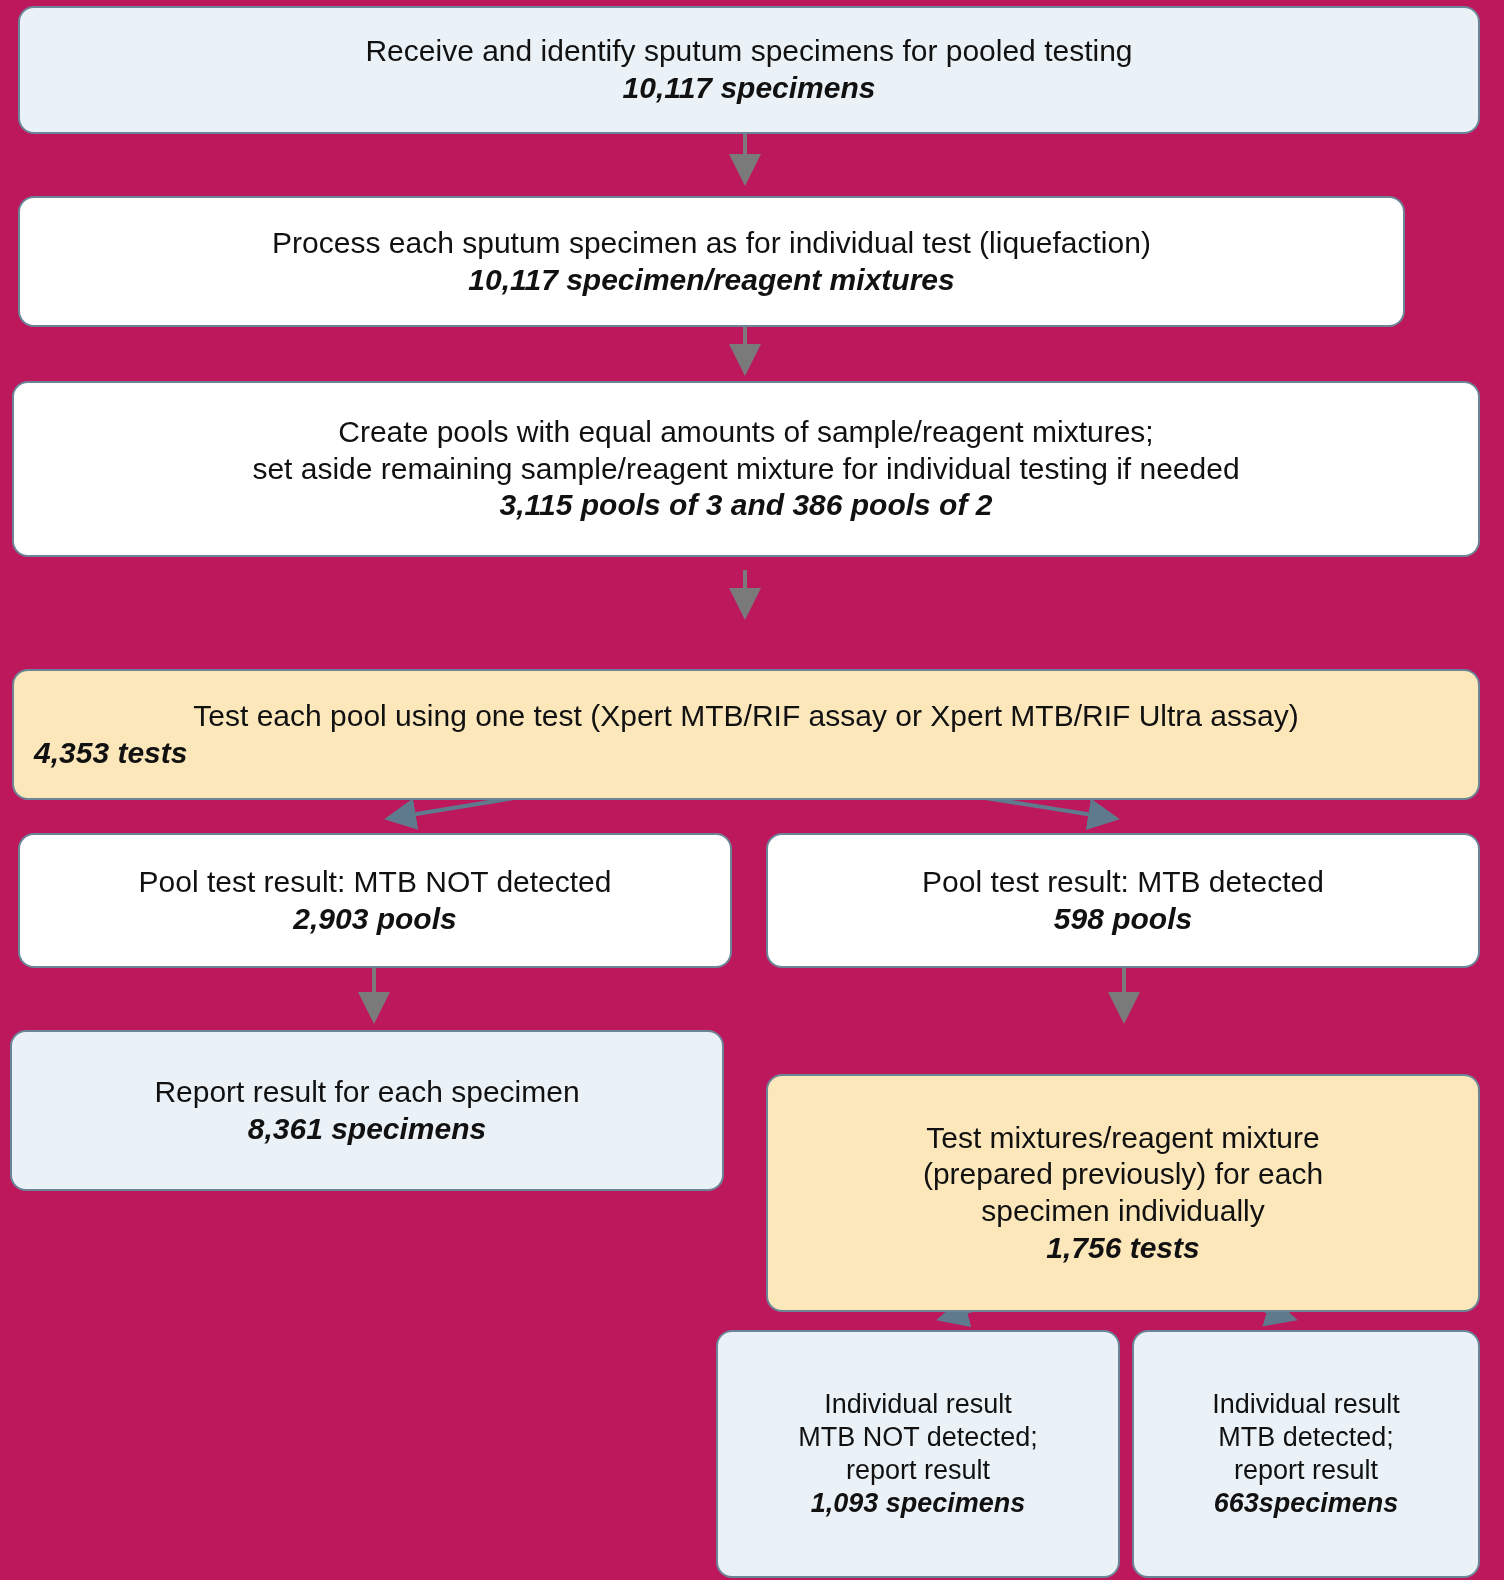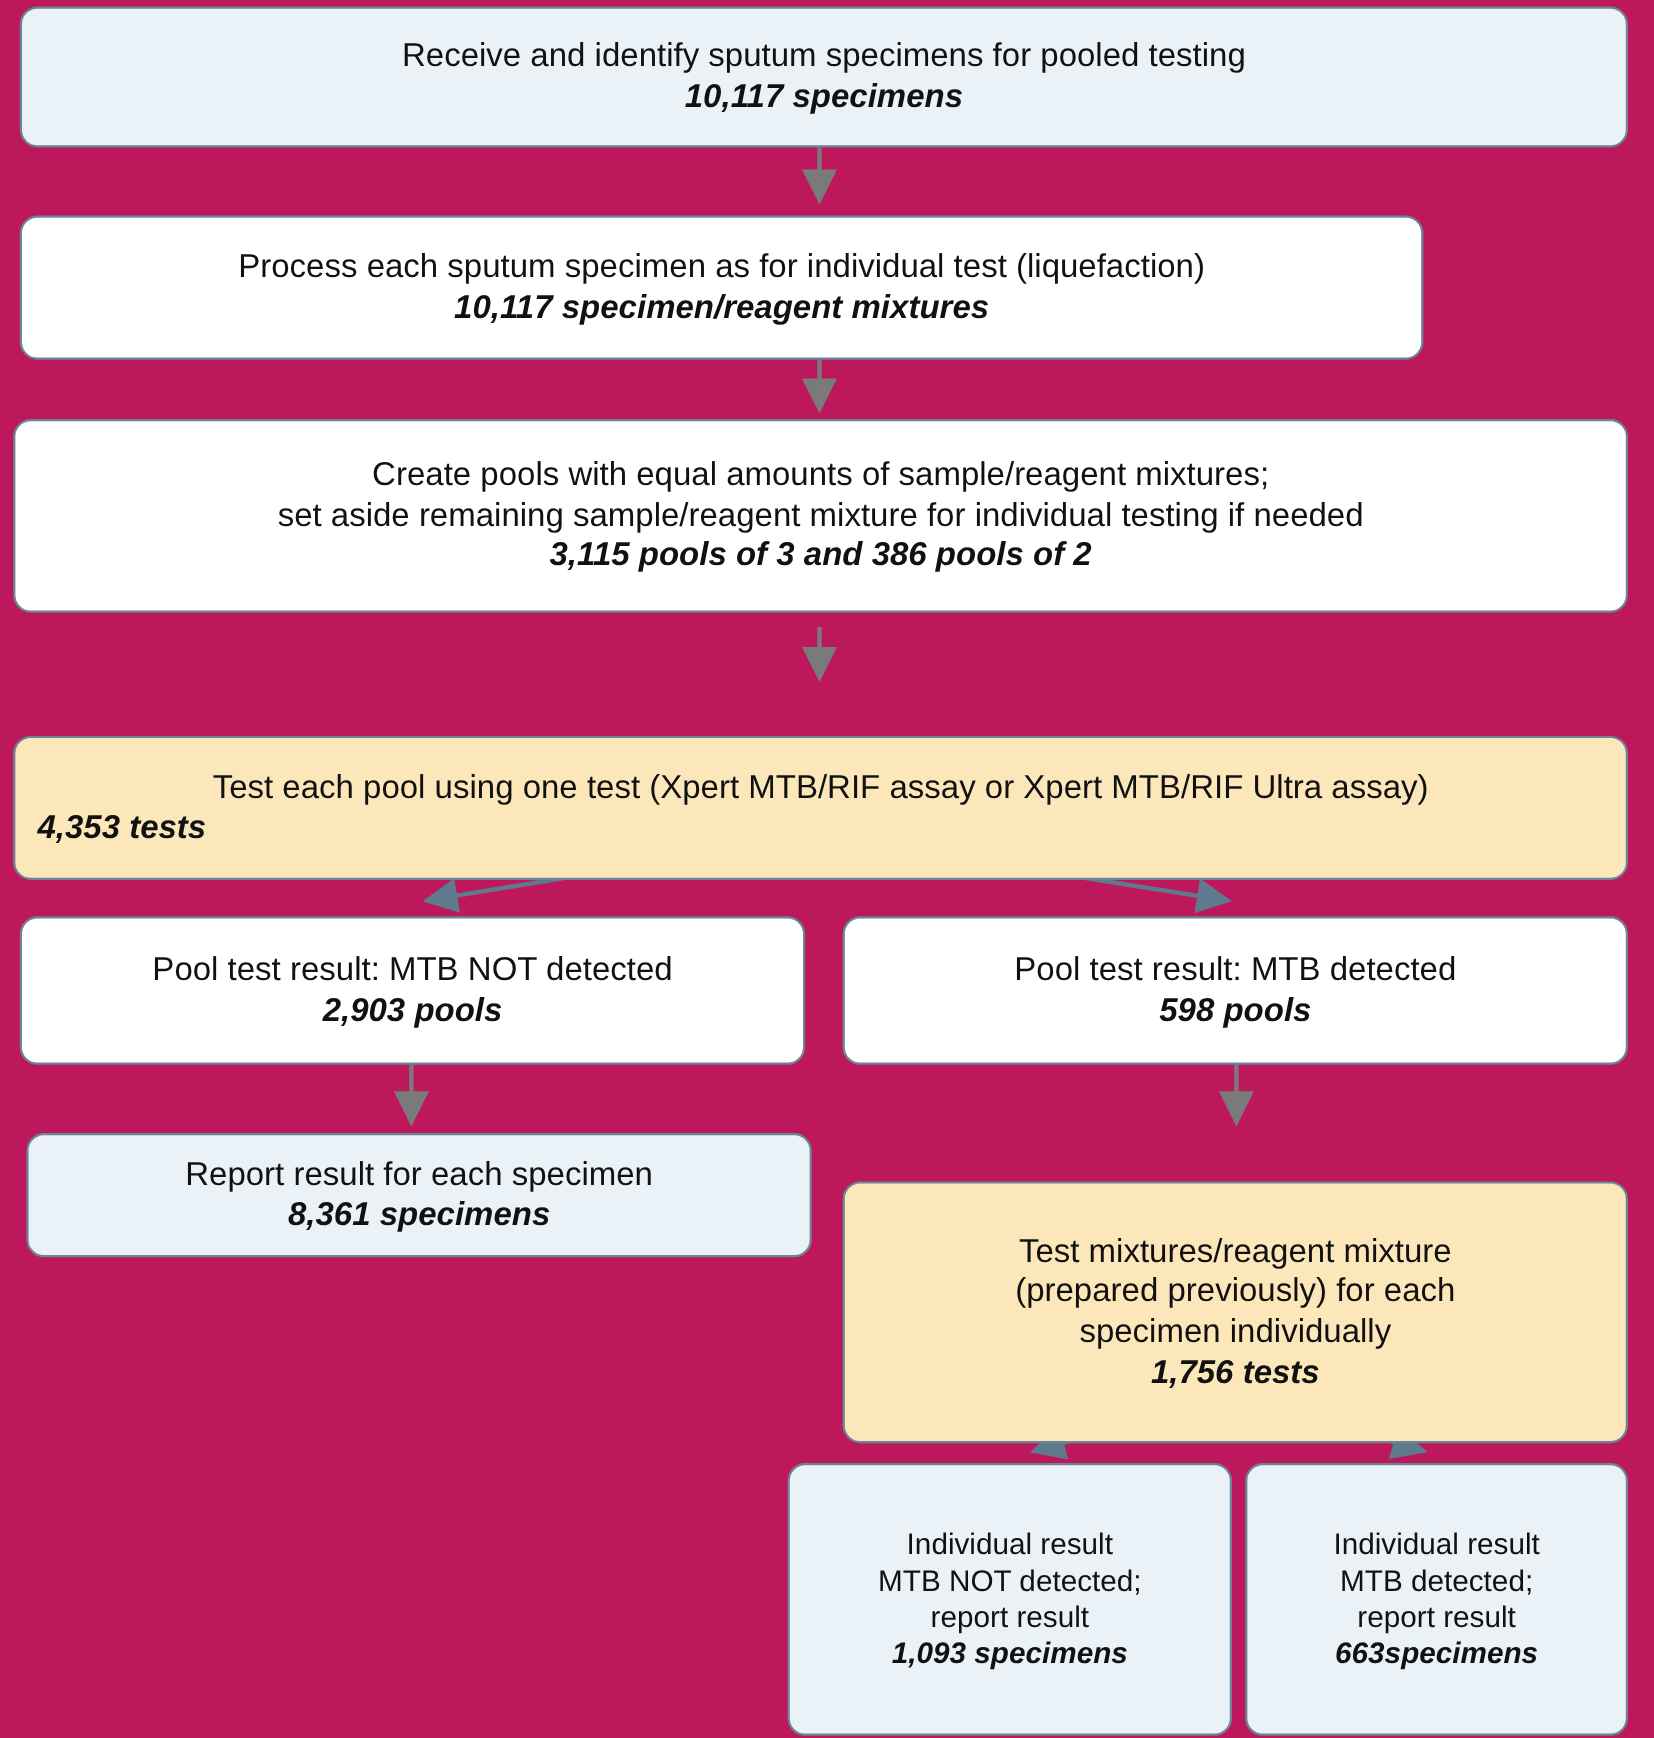--- a/index.html
+++ b/index.html
@@ -91,21 +91,21 @@
     <line x1="1124" y1="1268" x2="944" y2="1318" stroke="#5f7a8c" stroke-width="4" marker-end="url(#arrow-slate)"></line>
 
     <line x1="1124" y1="1268" x2="1290" y2="1318" stroke="#5f7a8c" stroke-width="4" marker-end="url(#arrow-slate)"></line>
   </svg>
 
   <div class="node fill-blue" style="left:18px; top:6px; width:1462px; height:128px;">
     <span class="line title">Receive and identify sputum specimens for pooled testing</span>
     <span class="line count">10,117 specimens</span>
   </div>
 
-  <div class="node fill-white" style="left:18px; top:196px; width:1276px; height:131px;">
+  <div class="node fill-white" style="left:18px; top:196px; width:1387px; height:131px;">
     <span class="line title">Process each sputum specimen as for individual test (liquefaction)</span>
     <span class="line count">10,117 specimen/reagent mixtures</span>
   </div>
 
   <div class="node fill-white" style="left:12px; top:381px; width:1468px; height:176px;">
     <span class="line title">Create pools with equal amounts of sample/reagent mixtures;</span>
     <span class="line title">set aside remaining sample/reagent mixture for individual testing if needed</span>
     <span class="line count">3,115 pools of 3 and 386 pools of 2</span>
   </div>
 
@@ -117,21 +117,21 @@
   <div class="node fill-white" style="left:18px; top:833px; width:714px; height:135px;">
     <span class="line title">Pool test result:  MTB NOT detected</span>
     <span class="line count">2,903 pools</span>
   </div>
 
   <div class="node fill-white" style="left:766px; top:833px; width:714px; height:135px;">
     <span class="line title">Pool test result:  MTB detected</span>
     <span class="line count">598 pools</span>
   </div>
 
-  <div class="node fill-blue" style="left:24px; top:1030px; width:714px; height:113px;">
+  <div class="node fill-blue" style="left:10px; top:1030px; width:714px; height:161px;">
     <span class="line title">Report result for each specimen</span>
     <span class="line count">8,361 specimens</span>
   </div>
 
   <div class="node fill-yellow" style="left:766px; top:1030px; width:714px; height:238px;">
     <span class="line title">Test mixtures/reagent mixture</span>
     <span class="line title">(prepared previously) for each</span>
     <span class="line title">specimen individually</span>
     <span class="line count">1,756 tests</span>
   </div>

